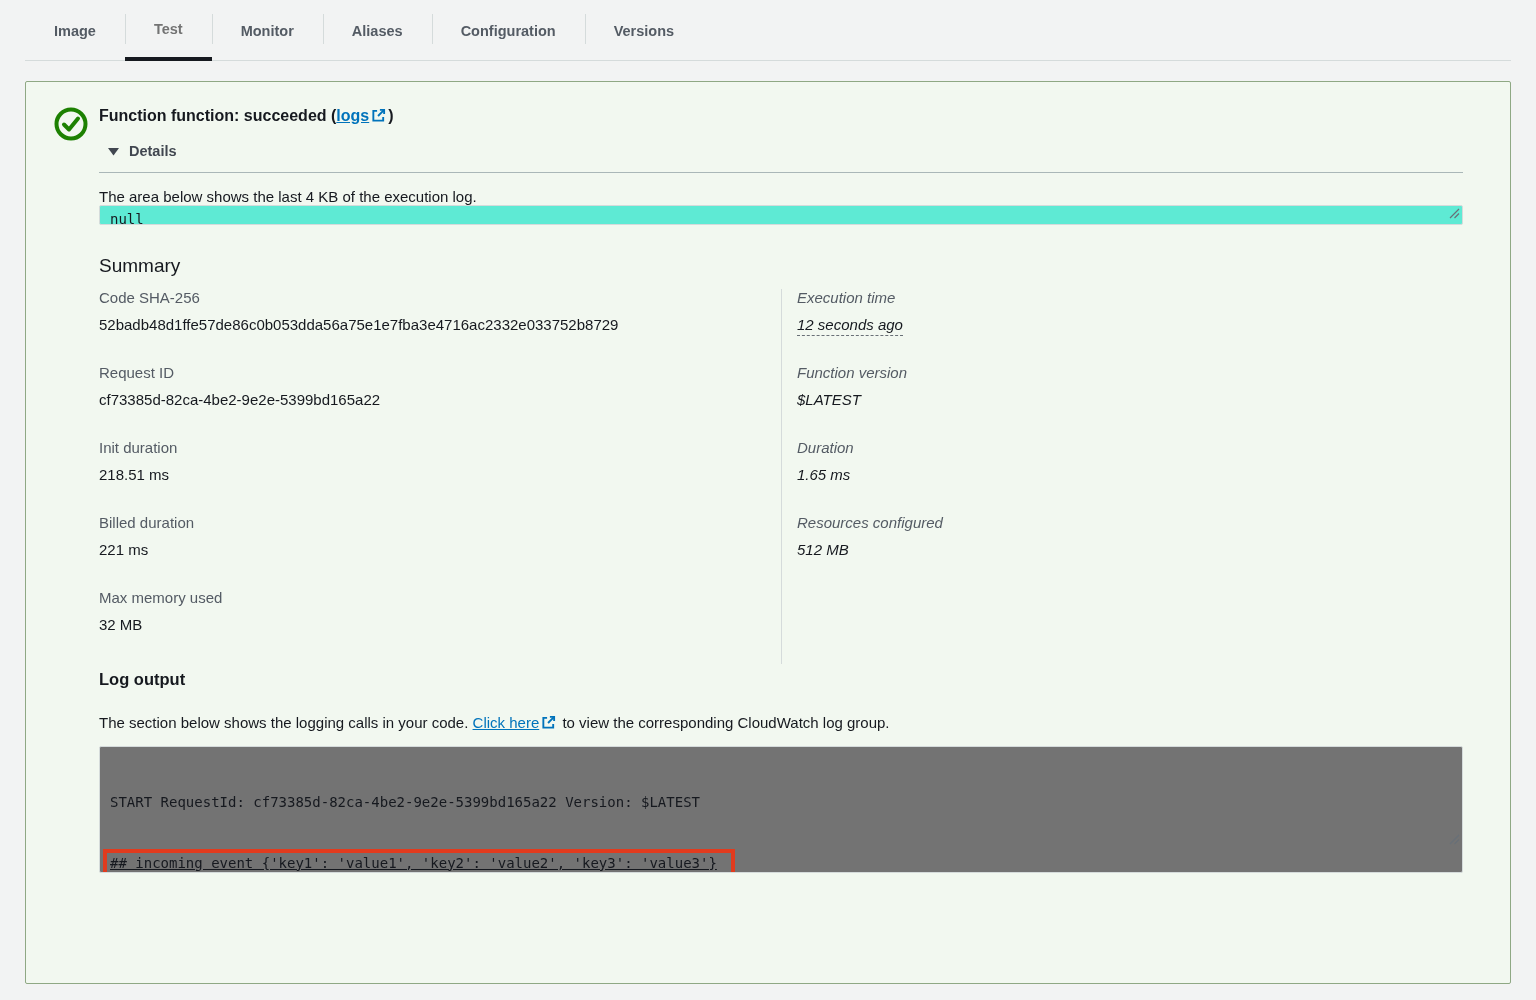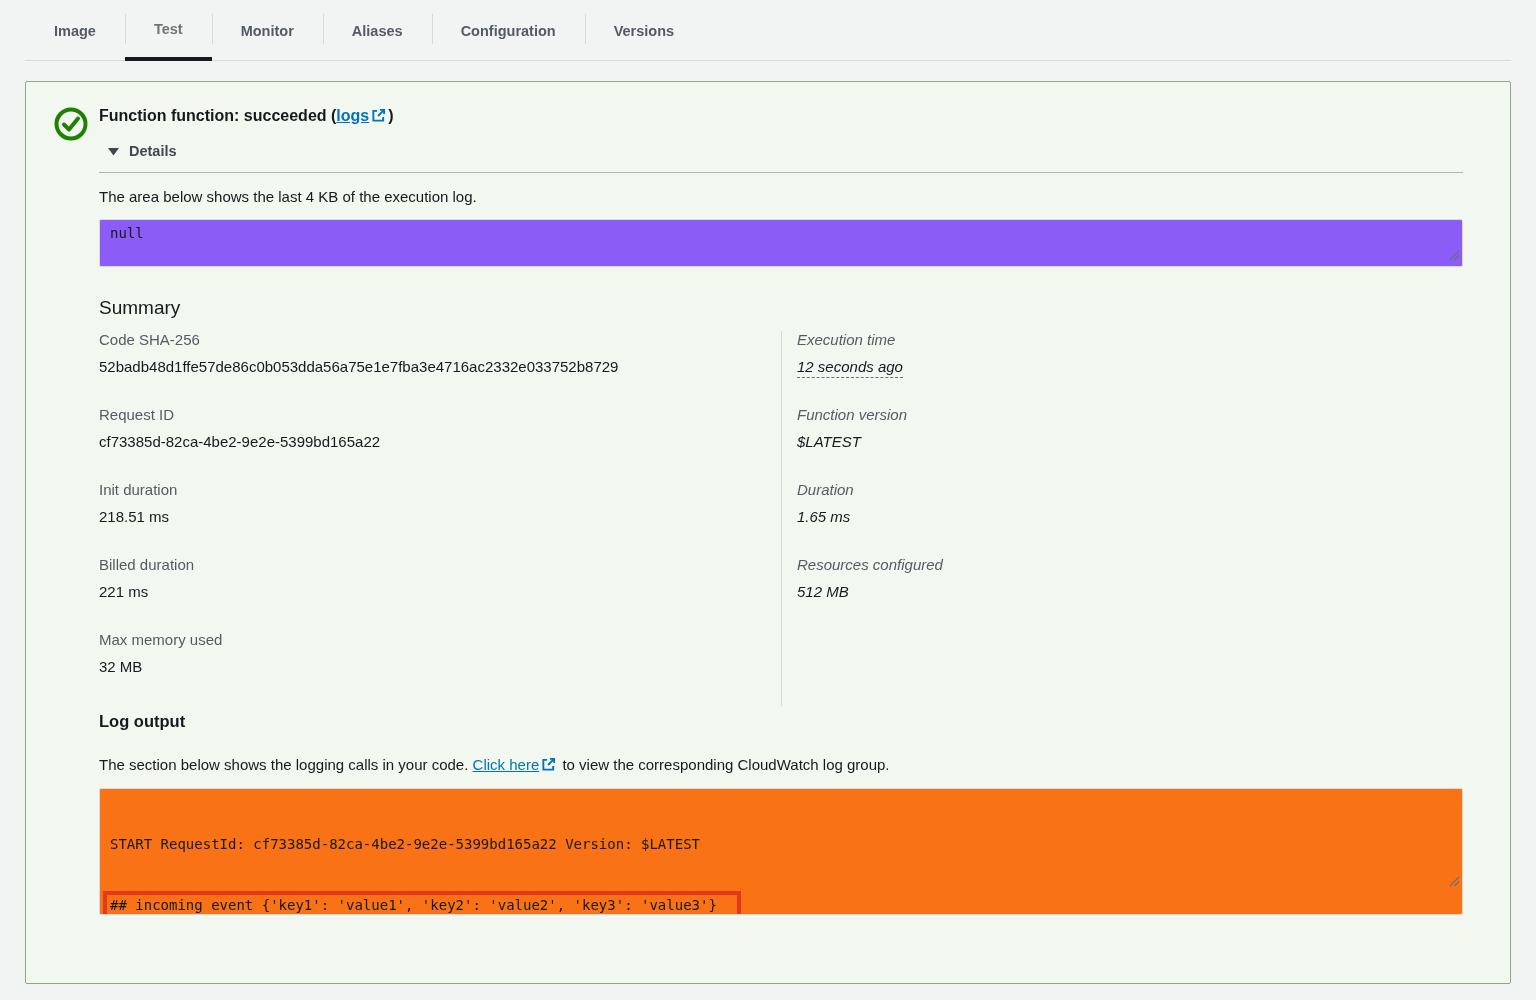--- a/index.html
+++ b/index.html
@@ -53,23 +53,22 @@
     margin:16px 0 0 9px;
     font-size:14.5px; font-weight:700; color:#414750;
     cursor:pointer;
   }
   .hr { border:none; border-top:1px solid #aab7b8; margin:13px 0 0 0; }
 
   .para { font-size:15px; color:#16191f; margin:15px 0 0 0; }
 
   .mini-textarea {
     position:relative;
-    margin-top:14px;
-    height:48px;
-    background:#8b5cf6;
+    height:20px;
+    background:#5eead4;
     border:1px solid #d5dbdb;
     border-radius:2px;
     font-family:"DejaVu Sans Mono","Liberation Mono",monospace;
     font-size:14px;
     padding:5px 10px;
     color:#16191f;
   }
   .resize-handle { position:absolute; right:2px; bottom:2px; }
 
   .section-heading { font-size:19px; font-weight:400; color:#16191f; margin:30px 0 0 0; }
@@ -85,39 +84,40 @@
 
   .log-heading { font-size:16.5px; font-weight:700; color:#16191f; margin:6px 0 8px 0; }
   .log-para { font-size:15px; color:#16191f; margin:25px 0 0 0; }
   .log-para .link { color:#0073bb; text-decoration:underline; cursor:pointer; }
 
   
   .log-box {
     position:relative;
     margin-top:13px;
     height:127px;
-    background:#f97316;
+    background:#737373;
     border:1px solid #d5dbdb;
     border-radius:2px;
     padding:7px 10px;
     font-family:"DejaVu Sans Mono","Liberation Mono",monospace;
     font-size:14px;
     line-height:19.5px;
     white-space:pre;
     overflow:hidden;
     color:#16191f;
   }
   .log-line { position:relative; }
   .log-line.highlight {
     display:inline-block;
     border:4px solid #e13b1e;
     margin:-3px 0 -4px -7px;
-    padding:1px 20px 1px 3px;
+    padding:1px 14px 1px 3px;
     position:relative;
     z-index:2;
+    text-decoration:underline;
   }
 
   .ext-icon { margin:0 2px; vertical-align:-2px; }
 </style>
 </head>
 <body>
 
 <nav class="tabbar">
   <div class="tab">Image</div>
   <div class="tab active">Test</div>

